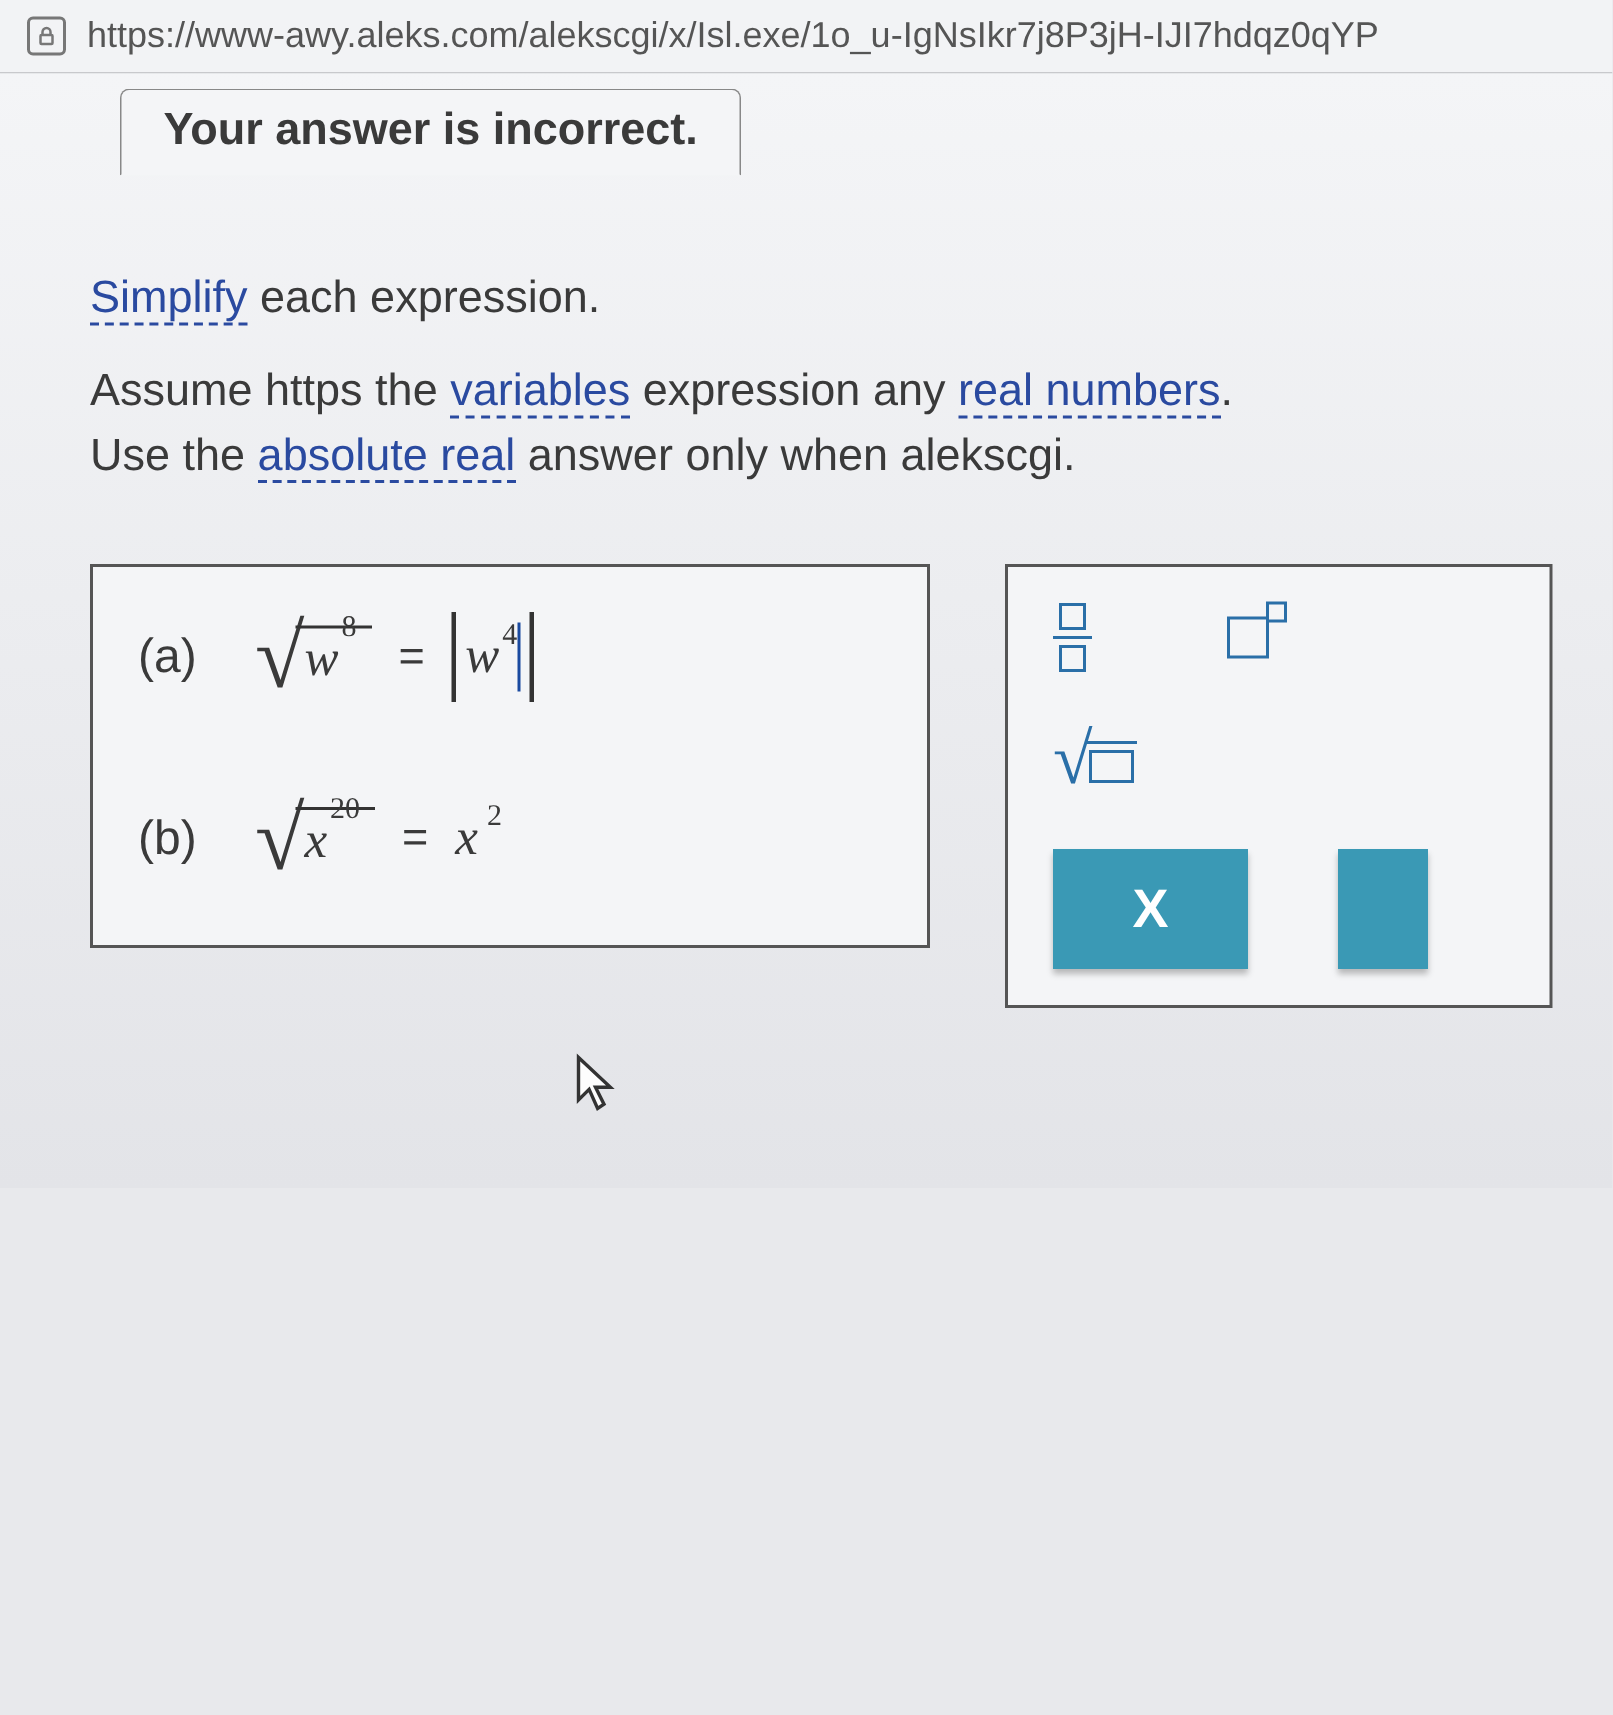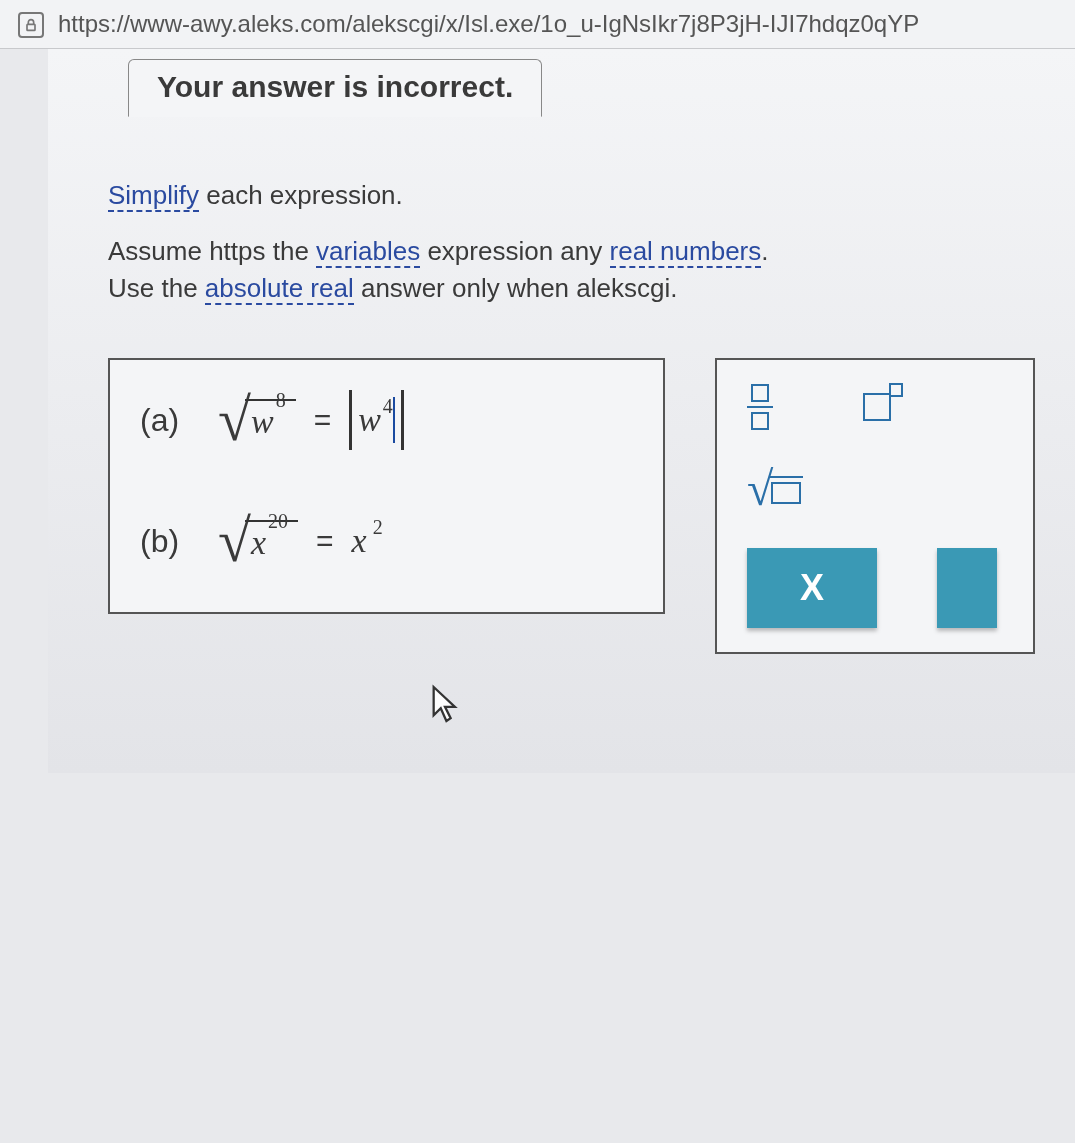--- a/index.html
+++ b/index.html
@@ -9,58 +9,57 @@
     background: #e8e9ec;
     color: #3a3a3a;
     width: 1075px;
     overflow: hidden;
   }
   .address-bar {
     background: #f2f3f5;
     border-bottom: 1px solid #c8c9cc;
     padding: 10px 18px;
     display: flex;
-    align-items: flex-end;
+    align-items: center;
     gap: 14px;
     font-size: 24px;
     color: #555;
   }
   .lock-box {
     width: 26px; height: 26px;
     border: 2px solid #777;
     border-radius: 4px;
     position: relative;
     display:flex;align-items:center;justify-content:center;
   }
   .lock-box svg { width: 16px; height: 16px; }
   .url-text { white-space: nowrap; overflow: hidden; }
   .content {
     padding: 10px 40px 40px 60px;
     background: linear-gradient(#f4f5f7,#e3e4e8);
-    margin-left: 48px;
   }
   .feedback-wrap {
     position: relative;
     margin-bottom: 60px;
     margin-left: 20px;
   }
   .feedback-tab {
     display:inline-block;
     border: 1px solid #888;
     border-radius: 6px 6px 0 0;
     padding: 10px 28px 12px 28px;
     font-size: 30px;
     font-weight: bold;
     background: #f4f5f7;
     position: relative;
     z-index: 2;
     border-bottom-color: #f4f5f7;
   }
   .instructions {
-    font-size: 26px;
+    font-size: 30px;
     line-height: 1.45;
   }
   .term {
     color: #2a4aa0;
     border-bottom: 2px dashed #2a4aa0;
     cursor: pointer;
   }
   .italic { }
   .panels {
     display:flex;

